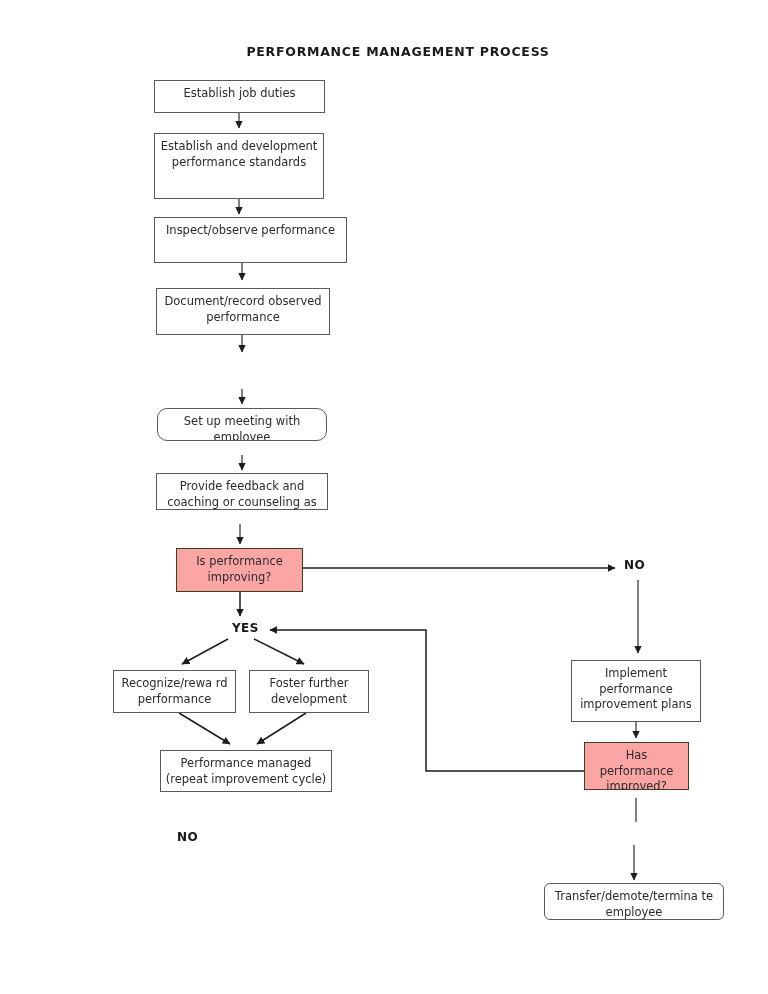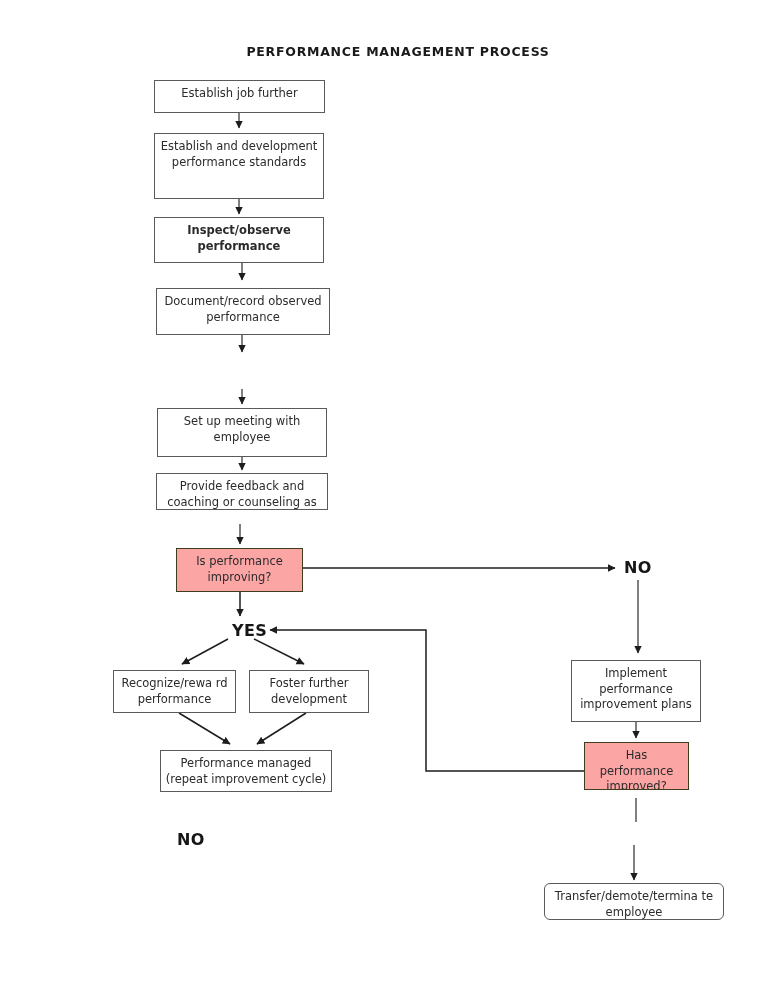--- a/index.html
+++ b/index.html
@@ -44,21 +44,21 @@
     display: block;
   }
   .node.yellow {
     background: #fca5a5;
     border: 1px solid #3d3d20;
   }
   .node.clip-text {
   }
   .edge-label {
     position: absolute;
-    font-size: 16px;
+    font-size: 12px;
     font-weight: bold;
     color: #161616;
     letter-spacing: 0.4px;
     white-space: nowrap;
   }
   svg.wires {
     position: absolute;
     left: 0;
     top: 0;
     width: 768px;
@@ -114,30 +114,30 @@
     <path class="wire-dark" d="M292,713 L243,744" marker-end="url(#arrow)"></path>
 
     <path class="wire" d="M622,722 L622,738" marker-end="url(#arrow)"></path>
 
     <path class="wire-dark" d="M570,771 L412,771 L412,630 L256,630" marker-end="url(#arrow)"></path>
 
     <path class="wire" d="M622,798 L622,822"></path>
     <path class="wire" d="M620,845 L620,880" marker-end="url(#arrow)"></path>
   </svg>
 
-  <div class="node" style="left:140px; top:80px; width:171px; height:33px;">Establish job further</div>
+  <div class="node" style="left:140px; top:80px; width:171px; height:33px;">Establish job duties</div>
 
   <div class="node" style="left:140px; top:133px; width:170px; height:66px;">Establish and development performance standards</div>
 
-  <div class="node" style="left:140px; top:217px; width:170px; height:46px;font-weight:bold;">Inspect/observe performance</div>
+  <div class="node" style="left:140px; top:217px; width:193px; height:46px;">Inspect/observe performance</div>
 
   <div class="node" style="left:142px; top:288px; width:174px; height:47px;">Document/record observed performance</div>
 
 
-  <div class="node" style="left:143px; top:408px; width:170px; height:49px;">Set up meeting with employee</div>
+  <div class="node" style="left:143px; top:408px; width:170px; height:33px;border-radius:10px;">Set up meeting with employee</div>
 
   <div class="node" style="left:142px; top:473px; width:172px; height:37px;">Provide feedback and coaching or counseling as needed</div>
 
   <div class="node yellow" style="left:162px; top:548px; width:127px; height:44px;">Is performance improving?</div>
 
   <div class="node" style="left:99px; top:670px; width:123px; height:43px;">Recognize/rewa rd performance</div>
 
   <div class="node" style="left:235px; top:670px; width:120px; height:43px;">Foster further development</div>
 
   <div class="node clip-text" style="left:146px; top:750px; width:172px; height:42px;">Performance managed (repeat improvement cycle)</div>

